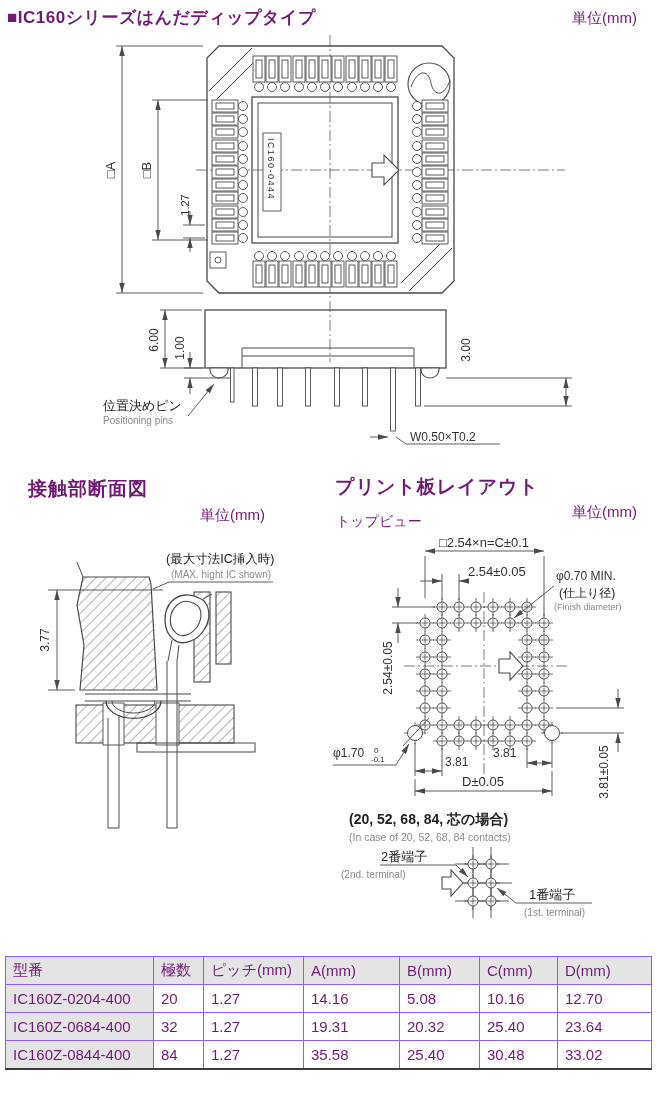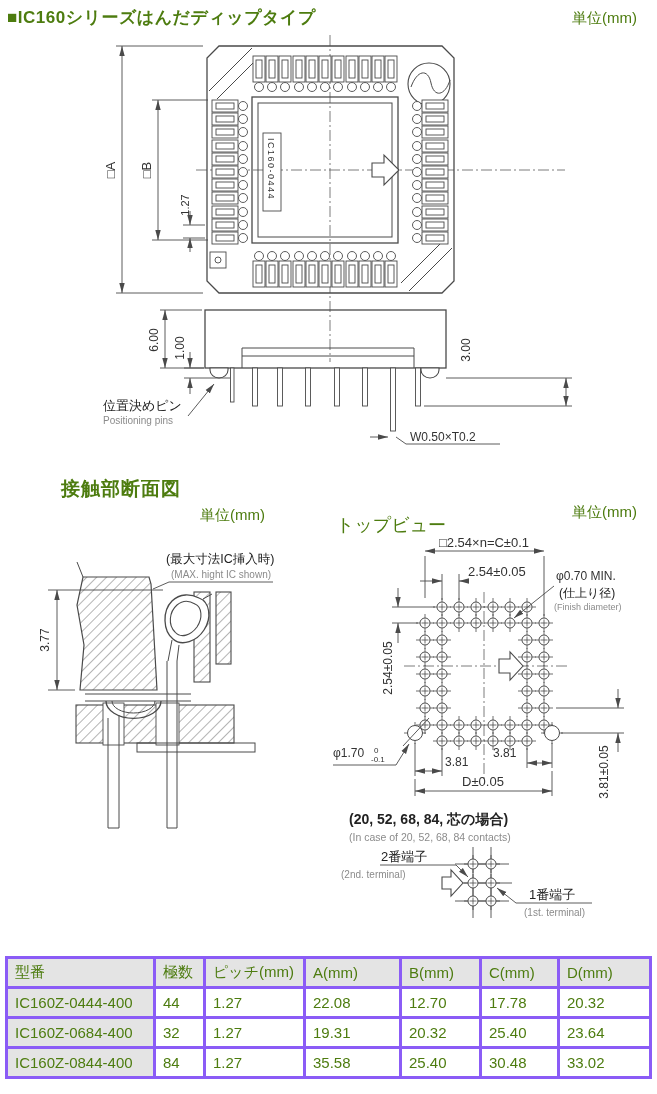--- a/index.html
+++ b/index.html
@@ -1,43 +1,43 @@
 <!DOCTYPE html>
 <html><head>
 <meta charset="utf-8">
 <style>
   html,body{margin:0;padding:0;background:#fff;}
   .page{position:relative;width:657px;height:1094px;background:#fff;overflow:hidden;
-        font-family:"Liberation Sans","DejaVu Sans",sans-serif;color:#4d7c0f;}
+        font-family:"Liberation Sans","DejaVu Sans",sans-serif;color:#701a75;}
   .abs{position:absolute;}
   .page-title{left:7px;top:6px;font-size:17px;font-weight:bold;letter-spacing:.5px;}
   .unit-top{left:572px;top:9px;font-size:15px;}
-  .sec-head{font-size:19px;font-weight:bold;letter-spacing:1px;margin-left:33px;}
-  .sub-label{font-size:18px;}
+  .sec-head{font-size:19px;font-weight:bold;letter-spacing:1px;}
+  .sub-label{font-size:14px;}
   .unit-mid{font-size:15px;}
   svg{position:absolute;display:block;}
   
   .ol{fill:none;stroke:#4a4a4a;stroke-width:1.3;}
   .ol2{fill:none;stroke:#4a4a4a;stroke-width:1;}
   .wh{fill:#fff;stroke:#4a4a4a;stroke-width:1.1;}
   .whthin{fill:#fff;stroke:#4a4a4a;stroke-width:0.9;}
   .dim{fill:none;stroke:#4a4a4a;stroke-width:0.9;}
   .cl{fill:none;stroke:#5a5a5a;stroke-width:0.8;stroke-dasharray:11 3 2 3;}
   .dimtxt{font-family:"Liberation Sans","DejaVu Sans",sans-serif;font-size:12px;fill:#333;}
   .dimtxt-s{font-size:11px;}
   .dimtxt-l{font-size:13px;}
   .jp{font-size:13px;fill:#222;}
   .en{font-size:10px;fill:#8b8b8b;}
   .cap-jp{font-size:14px;font-weight:bold;fill:#222;}
   .cap-en{font-size:10.5px;fill:#8b8b8b;}
   .tol{font-size:8px;fill:#333;}
   
   table.spec{position:absolute;left:5px;top:956px;width:647px;border-collapse:collapse;
              table-layout:fixed;border:1.5px solid #3c3c3c;border-bottom-width:2.5px;}
-  table.spec th,table.spec td{border:3px solid #8b5cf6;font-size:15px;font-weight:normal;
+  table.spec th,table.spec td{border:1px solid #8b5cf6;font-size:15px;font-weight:normal;
              text-align:left;padding:1px 2px 1px 7px;height:25px;white-space:nowrap;overflow:hidden;}
   table.spec thead th{background:#e4e4e4;}
   table.spec tbody td:first-child{background:#e4e4e4;}
 </style>
 </head>
 <body>
 
 <div class="page">
 
   <div class="abs page-title">■IC160シリーズはんだディップタイプ</div>
@@ -208,20 +208,21 @@
       <g>
         <text class="jp" x="103" y="410">位置決めピン</text>
         <text class="en" x="103" y="424">Positioning pins</text>
         <path class="dim" d="M188,416 L214,384" marker-end="url(#ae1)"></path>
       </g>
     </g>
   </svg>
 
   <div class="abs sec-head" style="left:28px;top:476px">接触部断面図</div>
   <div class="abs unit-mid" style="left:200px;top:506px">単位(mm)</div>
+  <div class="abs sec-head" style="left:335px;top:474px">プリント板レイアウト</div>
   <div class="abs sub-label" style="left:336px;top:513px">トップビュー</div>
   <div class="abs unit-mid" style="left:572px;top:503px">単位(mm)</div>
 
   <svg style="left:0;top:545px" width="340" height="300" viewBox="0 545 340 300">
     <defs>
       <marker id="ae2" markerUnits="userSpaceOnUse" markerWidth="10" markerHeight="7" refX="10" refY="3.5" orient="auto-start-reverse">
         <path d="M0,0.8 L10,3.5 L0,6.2 Z" fill="#4a4a4a"></path>
       </marker>
       <pattern id="hatch" patternUnits="userSpaceOnUse" width="7" height="7" patternTransform="rotate(45)">
         <rect width="7" height="7" fill="#fff"></rect>
@@ -446,27 +447,27 @@
         <th>極数</th>
         <th>ピッチ(mm)</th>
         <th>A(mm)</th>
         <th>B(mm)</th>
         <th>C(mm)</th>
         <th>D(mm)</th>
       </tr>
     </thead>
     <tbody>
       <tr>
-        <td>IC160Z-0444-400</td>
-        <td>44</td>
+        <td>IC160Z-0204-400</td>
+        <td>20</td>
         <td>1.27</td>
-        <td>22.08</td>
+        <td>14.16</td>
+        <td>5.08</td>
+        <td>10.16</td>
         <td>12.70</td>
-        <td>17.78</td>
-        <td>20.32</td>
       </tr>
       <tr>
         <td>IC160Z-0684-400</td>
         <td>32</td>
         <td>1.27</td>
         <td>19.31</td>
         <td>20.32</td>
         <td>25.40</td>
         <td>23.64</td>
       </tr>

